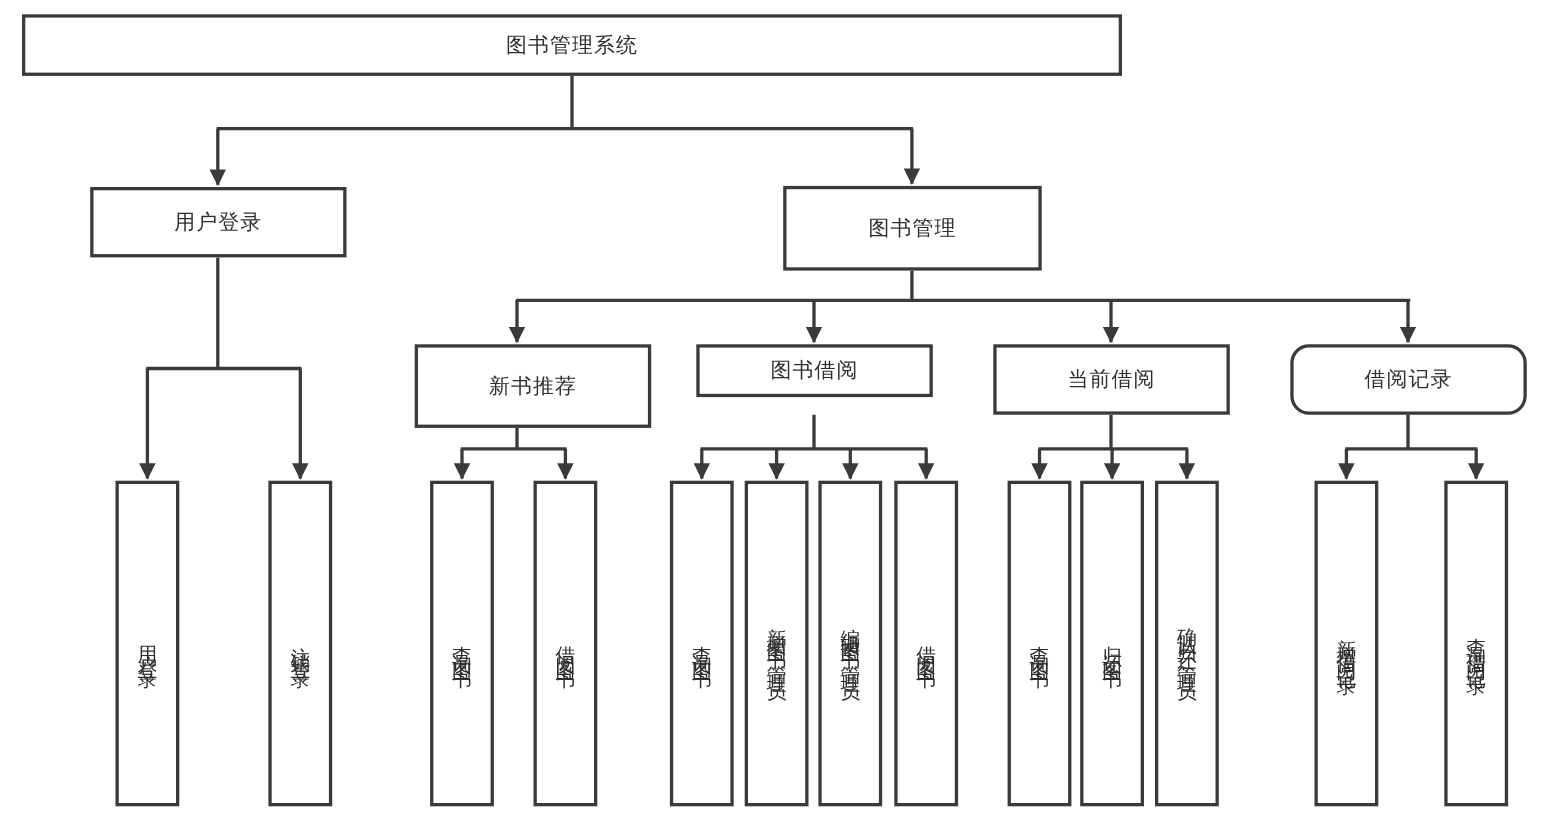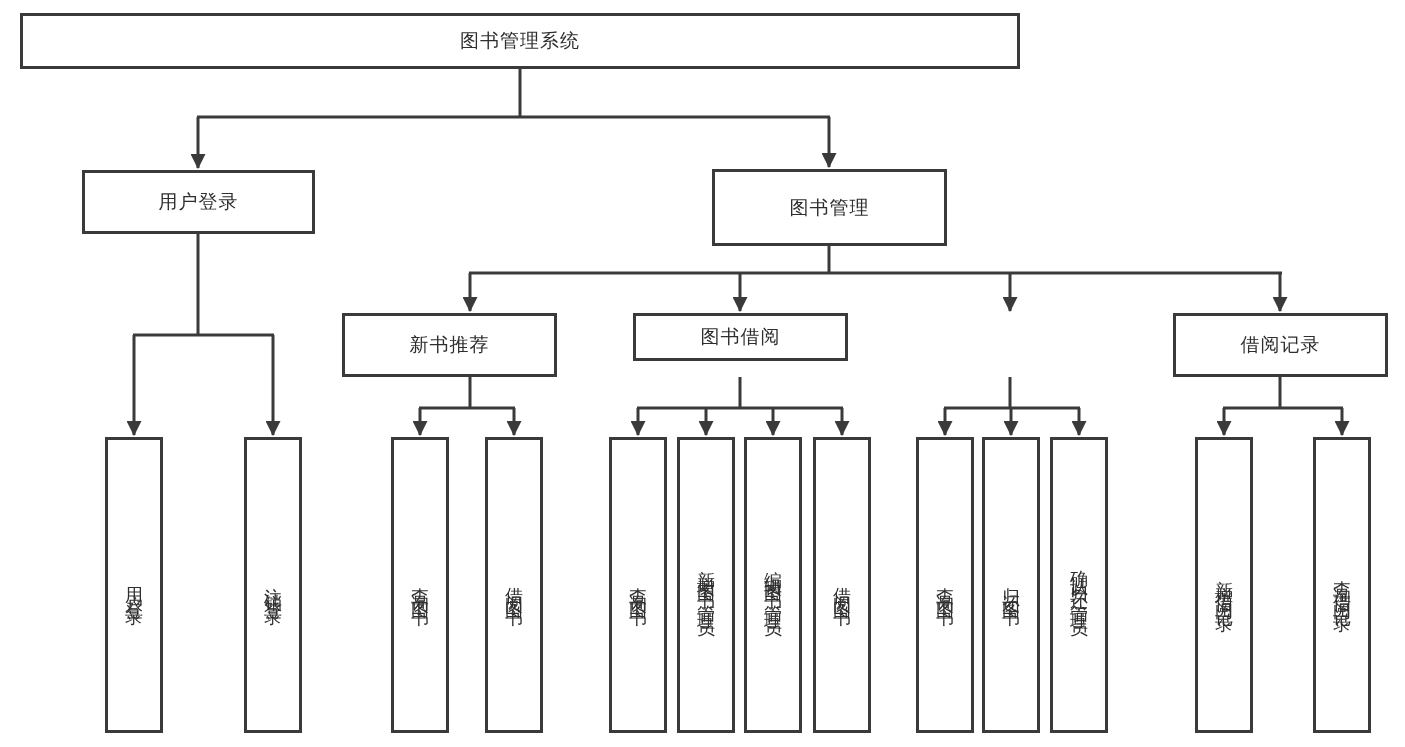--- a/index.html
+++ b/index.html
@@ -108,23 +108,24 @@
     <line x1="1223" y1="408" x2="1343" y2="408"></line>
     <line x1="1224" y1="408" x2="1224" y2="435" marker-end="url(#arrow)"></line>
     <line x1="1342" y1="408" x2="1342" y2="435" marker-end="url(#arrow)"></line>
   </svg>
 
   <div class="node hbox" style="left:20px; top:13px; width:1000px; height:56px;">图书管理系统</div>
 
   <div class="node hbox" style="left:82px; top:170px; width:233px; height:64px;">用户登录</div>
   <div class="node hbox" style="left:712px; top:169px; width:235px; height:77px;">图书管理</div>
 
-  <div class="node hbox" style="left:342px; top:313px; width:215px; height:64px;text-align:center;">新书推荐</div>
+  <div class="node hbox" style="left:377px; top:313px; width:215px; height:76px;text-align:center;">新书推荐</div>
   <div class="node hbox" style="left:633px; top:313px; width:215px; height:48px;">图书借阅</div>
-  <div class="node hbox" style="left:1173px; top:313px; width:215px; height:64px;">借阅记录</div>
+  <div class="node hbox" style="left:903px; top:313px; width:215px; height:64px;">当前借阅</div>
+  <div class="node hbox" style="left:1173px; top:313px; width:215px; height:64px;border-radius:17px;">借阅记录</div>
 
   <div class="node vbox" style="left:105px; top:437px; width:58px; height:296px;">用户登录</div>
   <div class="node vbox" style="left:244px; top:437px; width:58px; height:296px;">注销登录</div>
 
   <div class="node vbox" style="left:391px; top:437px; width:58px; height:296px;">查询图书</div>
   <div class="node vbox" style="left:485px; top:437px; width:58px; height:296px;">借阅图书</div>
 
   <div class="node vbox" style="left:609px; top:437px; width:58px; height:296px;">查询图书</div>
   <div class="node vbox" style="left:677px; top:437px; width:58px; height:296px;">新增图书（管理员）</div>
   <div class="node vbox" style="left:744px; top:437px; width:58px; height:296px;">编辑图书（管理员）</div>

